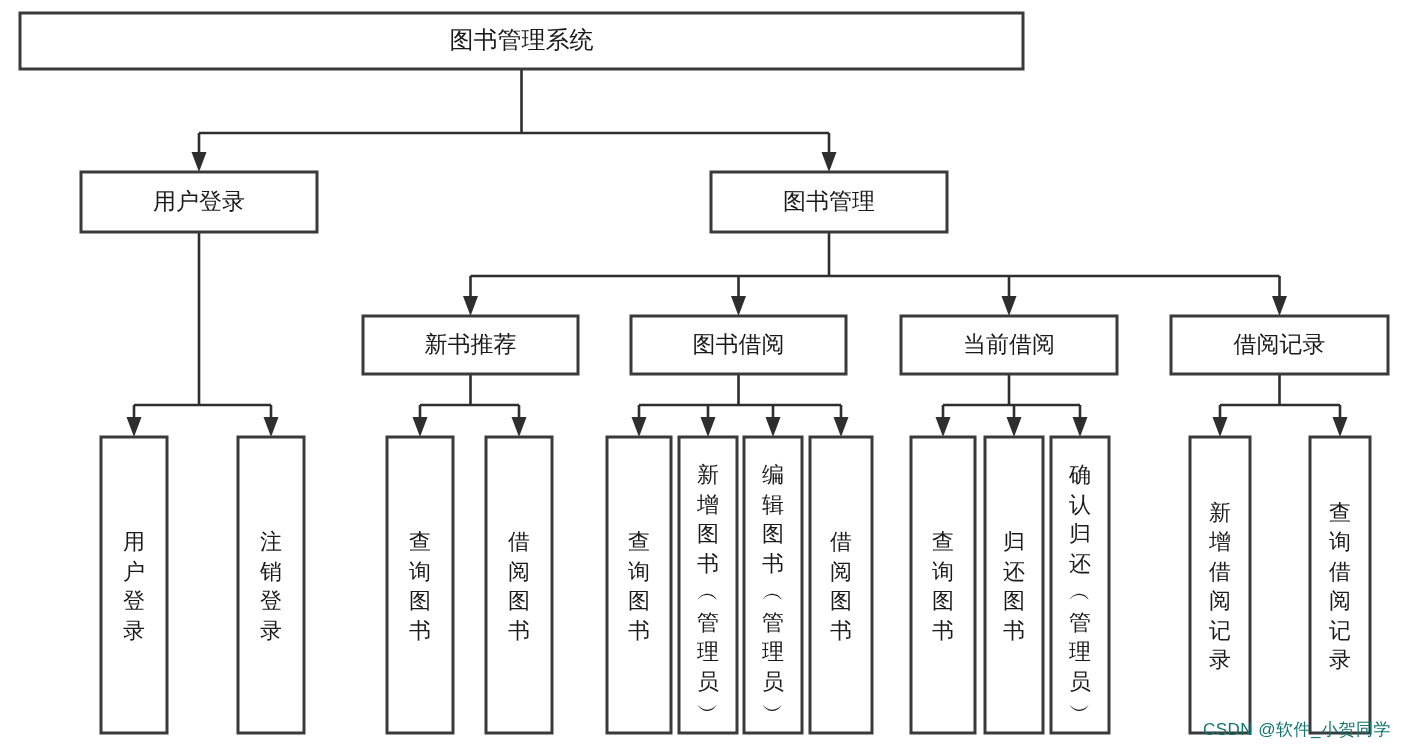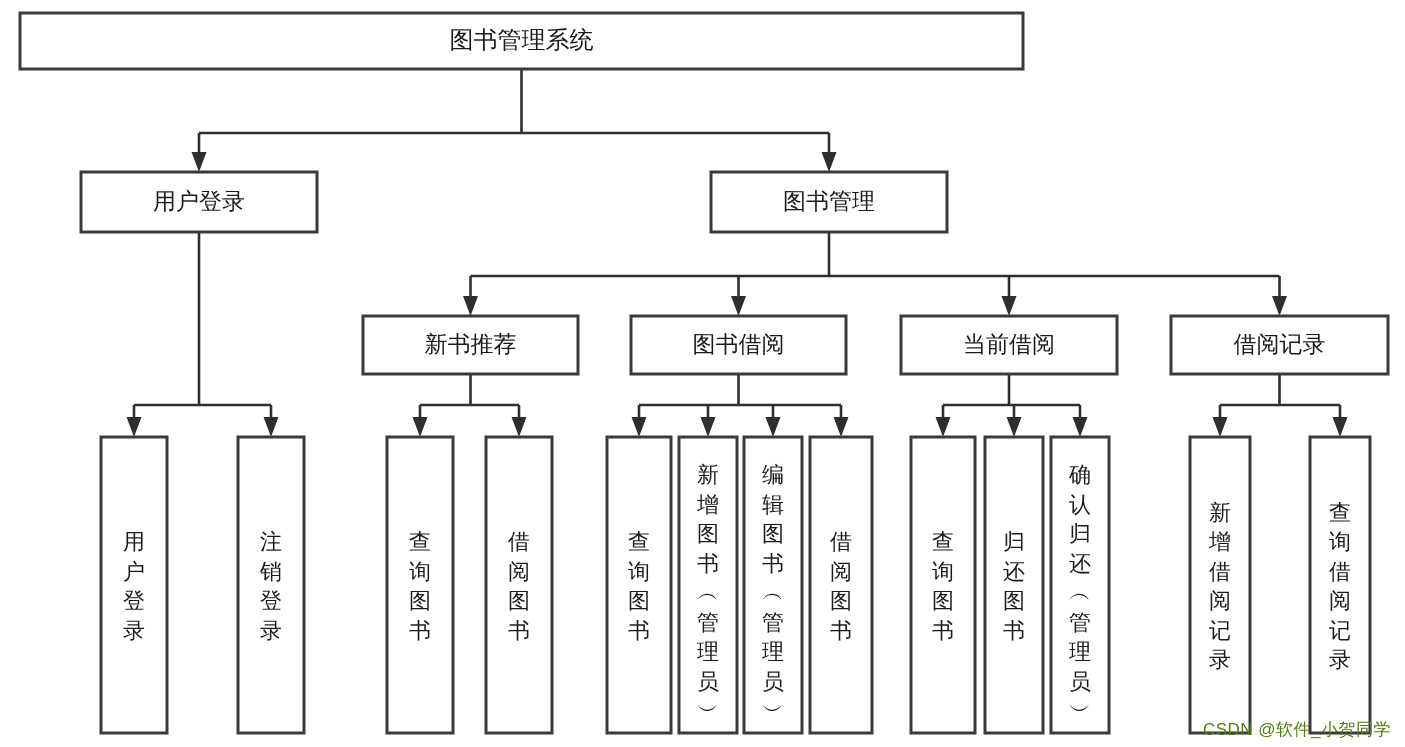--- a/index.html
+++ b/index.html
@@ -61,21 +61,21 @@
     fill: #1a1a1a;
     font-size: 22px;
     text-anchor: middle;
   }
   .watermark {
     position: absolute;
     right: 14px;
     bottom: 6px;
     font-family: "Liberation Sans", "DejaVu Sans", sans-serif;
     font-size: 17px;
-    color: #4d7c0f;
+    color: #0f766e;
     letter-spacing: 0.5px;
     white-space: nowrap;
     user-select: none;
   }
 </style>
 </head>
 <body>
 
 <div id="diagram-root">
   <svg class="flow" id="flow-svg" viewBox="0 0 1405 747" xmlns="http://www.w3.org/2000/svg">

